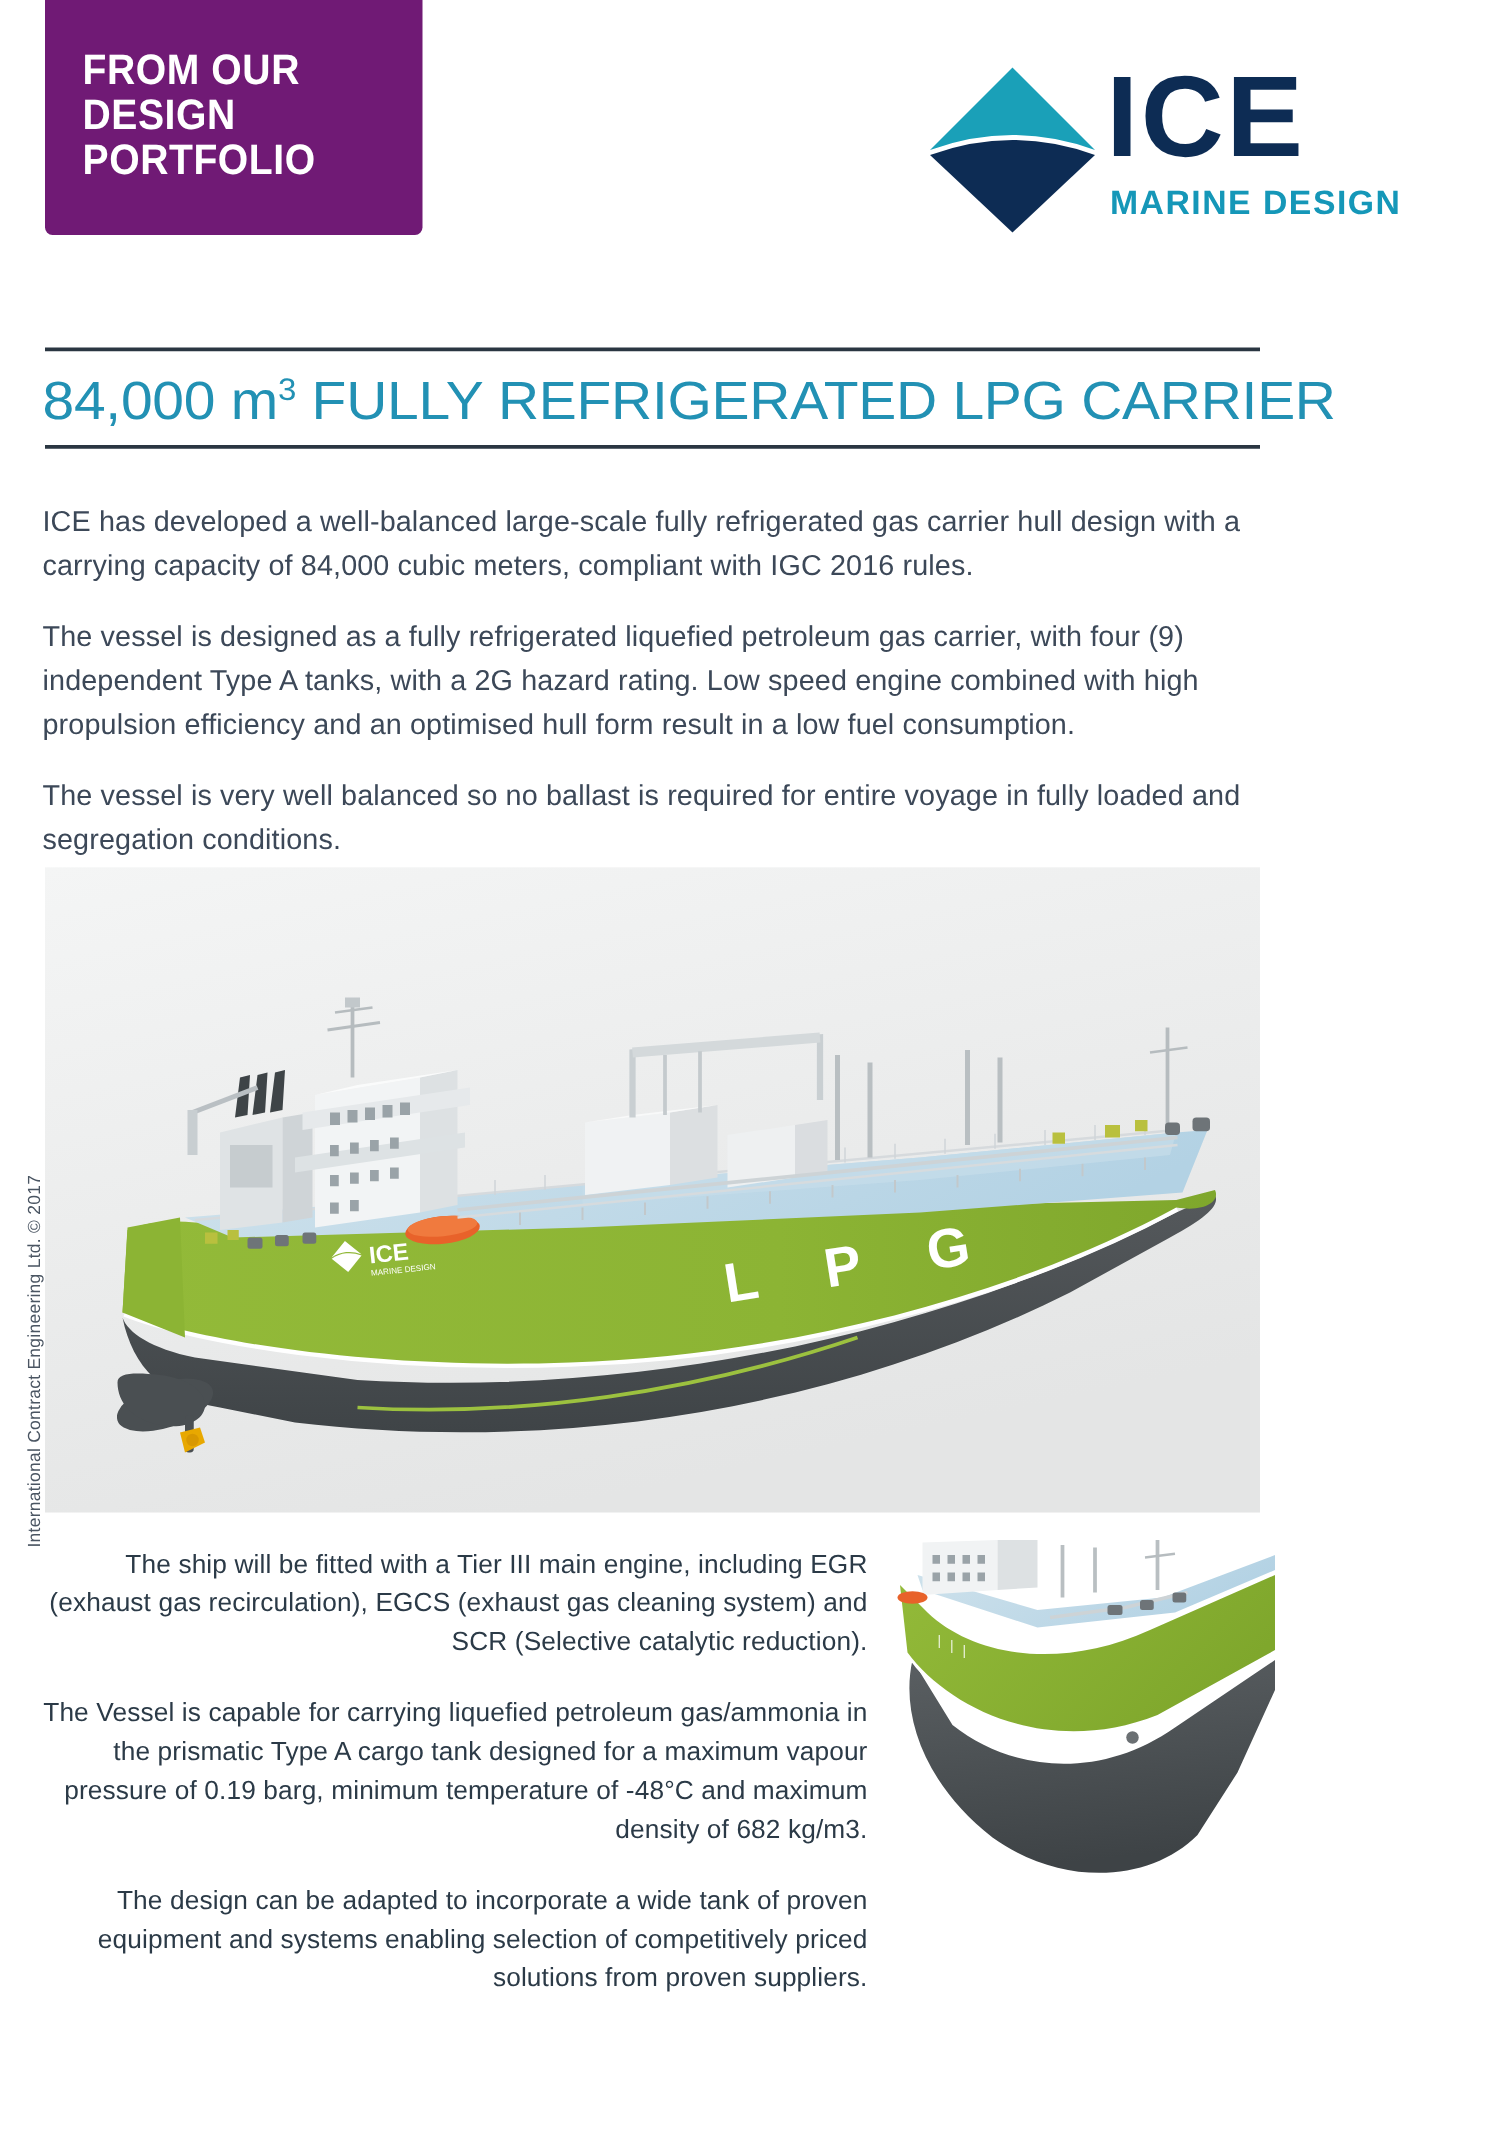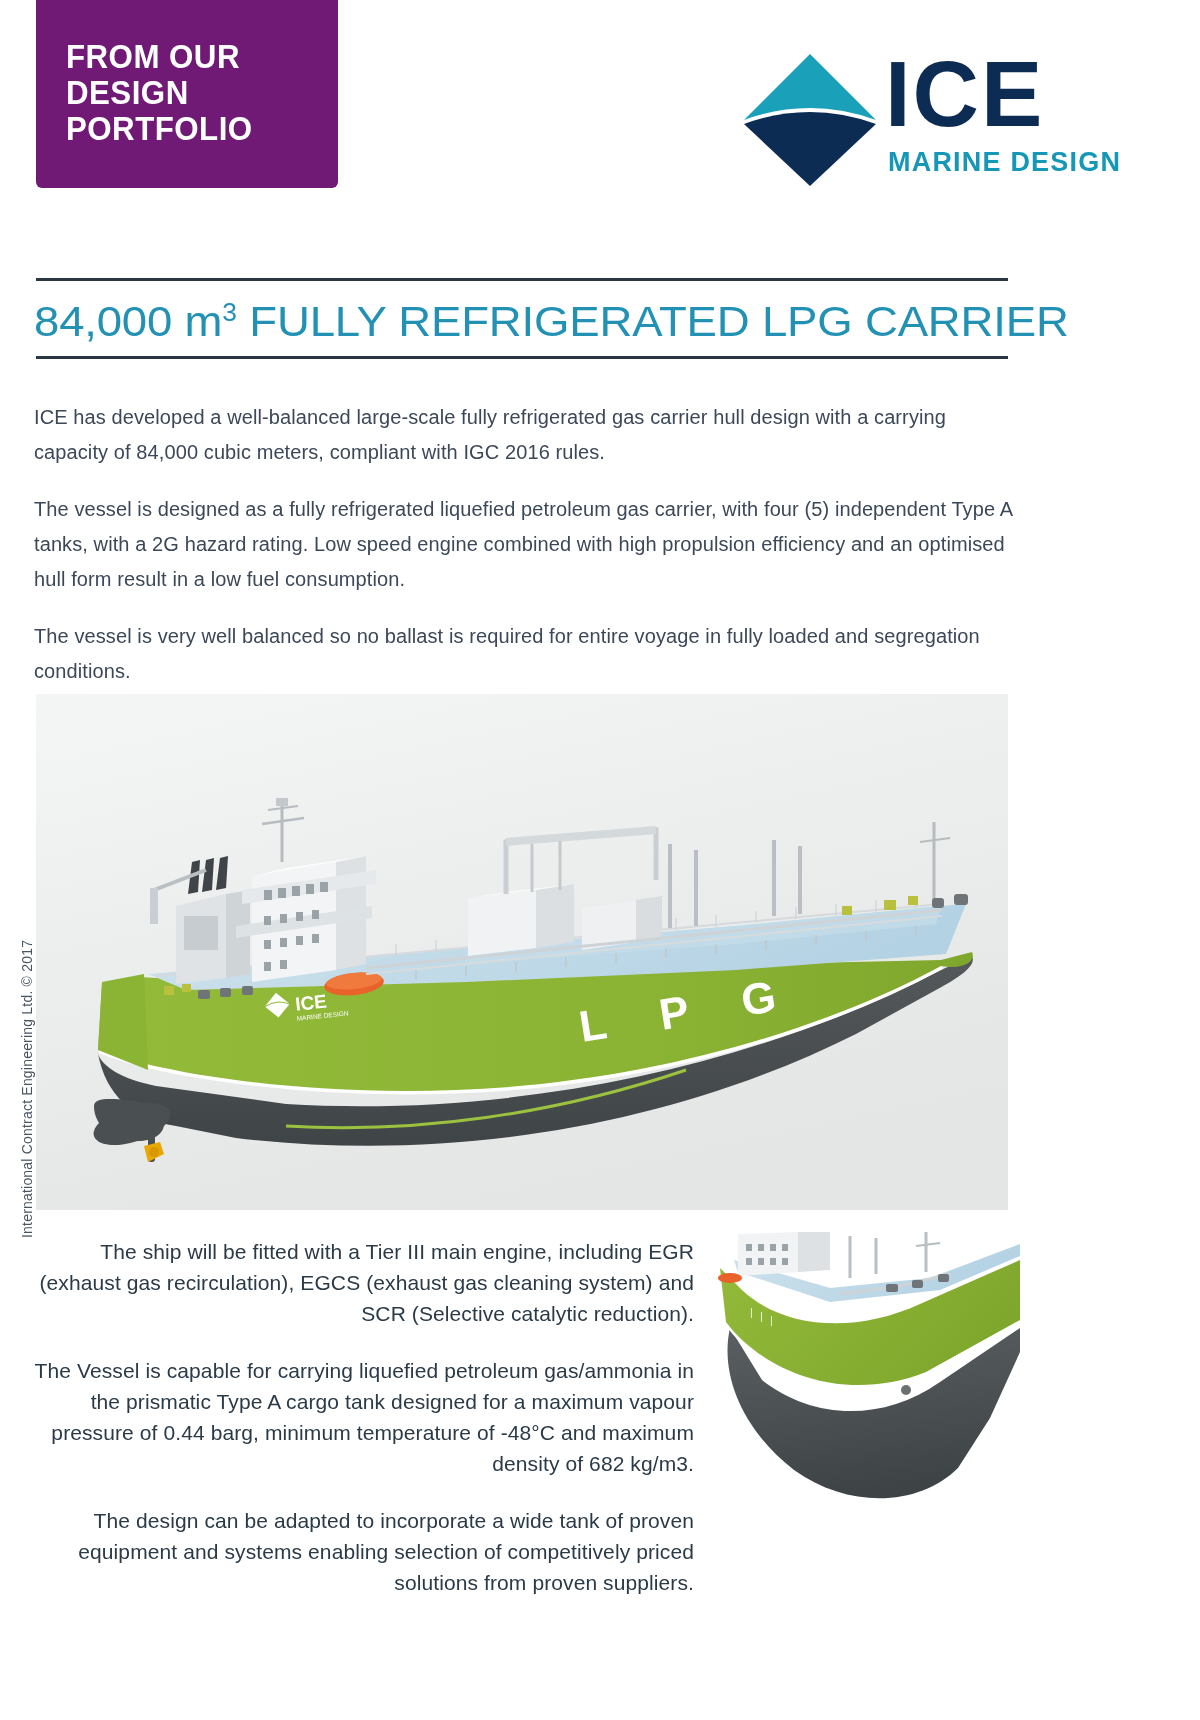--- a/index.html
+++ b/index.html
@@ -122,21 +122,21 @@
 
   
   .intro {
     position: absolute;
     left: 34px;
     top: 400px;
     width: 985px;
   }
   .intro p {
     color: #3c4858;
-    font-size: 20px;
+    font-size: 23px;
     line-height: 35px;
     font-family: "Liberation Sans Narrow", "Liberation Sans", sans-serif;
     margin-bottom: 22px;
     letter-spacing: 0.1px;
   }
 
   
   .hero-image {
     position: absolute;
     left: 36px;
@@ -221,21 +221,21 @@
   </div>
 
 </div>
 
 <div class="rule-top"></div>
 <h1 class="doc-title"><span>84,000 m</span><sup>3</sup><span> FULLY REFRIGERATED LPG CARRIER</span></h1>
 <div class="rule-bottom"></div>
 
 <div class="intro">
   <p>ICE has developed a well-balanced large-scale fully refrigerated gas carrier hull design with a carrying capacity of 84,000 cubic meters, compliant with IGC 2016 rules.</p>
-  <p>The vessel is designed as a fully refrigerated liquefied petroleum gas carrier, with four (5) independent Type A tanks, with a 2G hazard rating. Low speed engine combined with high propulsion efficiency and an optimised hull form result in a low fuel consumption.</p>
+  <p>The vessel is designed as a fully refrigerated liquefied petroleum gas carrier, with four (9) independent Type A tanks, with a 2G hazard rating. Low speed engine combined with high propulsion efficiency and an optimised hull form result in a low fuel consumption.</p>
   <p>The vessel is very well balanced so no ballast is required for entire voyage in fully loaded and segregation conditions.</p>
 </div>
 
 <div class="hero-image">
   <svg viewBox="0 0 972 516" width="972" height="516">
     <defs>
       <linearGradient id="bgGrad" x1="0" y1="0" x2="0.4" y2="1">
         <stop offset="0%" stop-color="#f4f5f5"></stop>
         <stop offset="55%" stop-color="#ebecec"></stop>
         <stop offset="100%" stop-color="#e4e5e5"></stop>
@@ -414,21 +414,21 @@
       <path d="M12 0 L24 12 Q18 9 12 9 Q6 9 0 12 Z" fill="#ffffff"></path>
       <path d="M0 13 Q6 10 12 10 Q18 10 24 13 L12 25 Z" fill="#ffffff"></path>
       <text x="30" y="20" fill="#ffffff" font-family="Liberation Sans, sans-serif" font-size="19" font-weight="bold">ICE</text>
       <text x="30" y="30" fill="#ffffff" font-family="Liberation Sans, sans-serif" font-size="6.5">MARINE DESIGN</text>
     </g>
   </svg>
 </div>
 
 <div class="bottom-text">
   <p>The ship will be fitted with a Tier III main engine, including EGR (exhaust gas recirculation), EGCS (exhaust gas cleaning system) and SCR (Selective catalytic reduction).</p>
-  <p>The Vessel is capable for carrying liquefied petroleum gas/ammonia in the prismatic Type A cargo tank designed for a maximum vapour pressure of 0.44 barg, minimum temperature of -48°C and maximum density of 682 kg/m3.</p>
+  <p>The Vessel is capable for carrying liquefied petroleum gas/ammonia in the prismatic Type A cargo tank designed for a maximum vapour pressure of 0.19 barg, minimum temperature of -48°C and maximum density of 682 kg/m3.</p>
   <p>The design can be adapted to incorporate a wide tank of proven equipment and systems enabling selection of competitively priced solutions from proven suppliers.</p>
 </div>
 
 <div class="bow-image">
   <svg viewBox="0 0 330 280" width="330" height="280">
     <defs>
       <linearGradient id="bowGreen" x1="0" y1="0" x2="1" y2="0.4">
         <stop offset="0%" stop-color="#93ba39"></stop>
         <stop offset="100%" stop-color="#7fa72c"></stop>
       </linearGradient>

